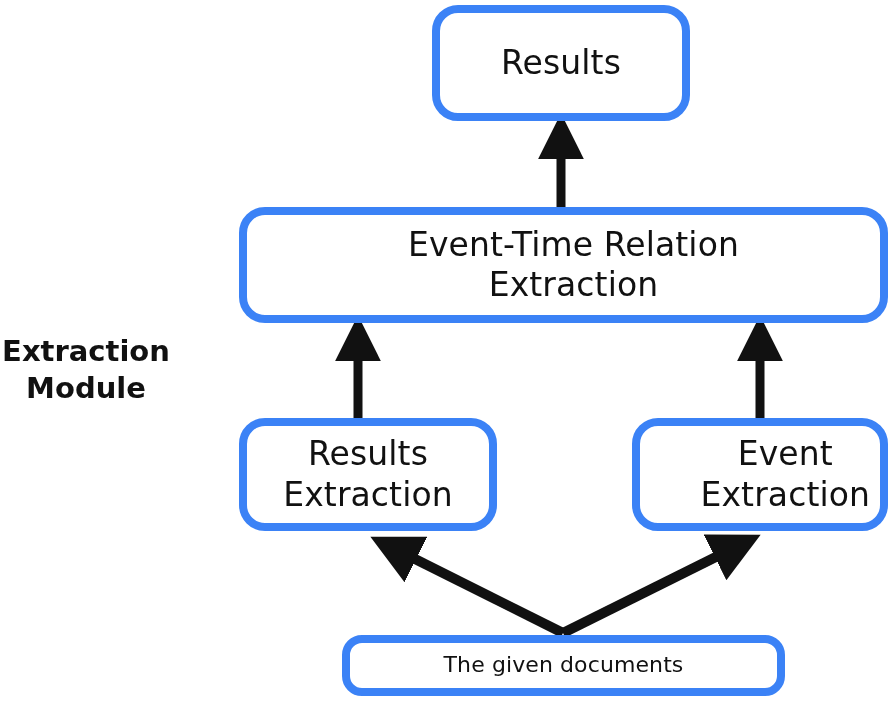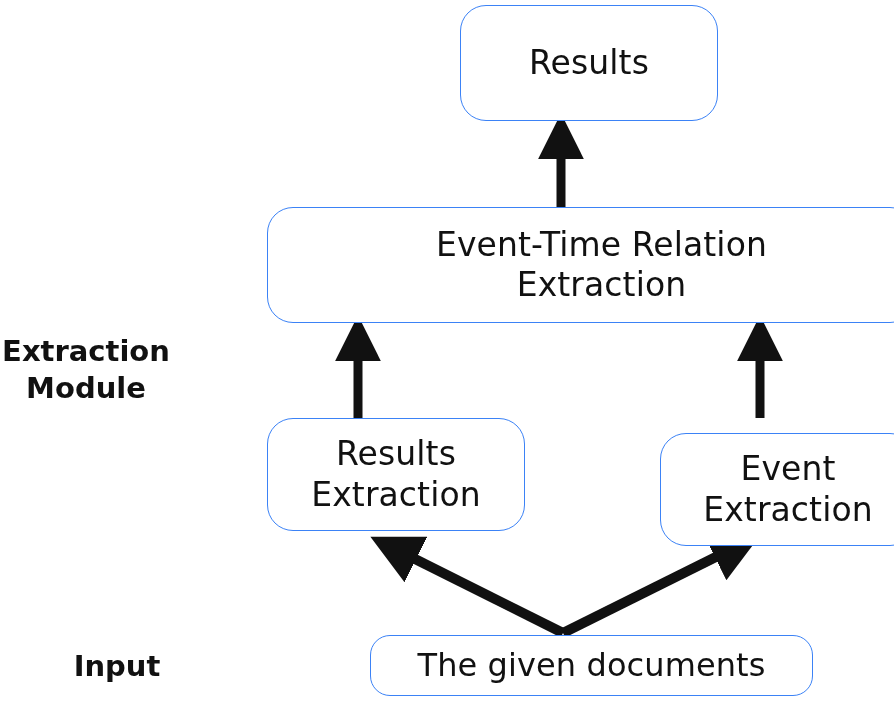--- a/index.html
+++ b/index.html
@@ -26,44 +26,43 @@
     top: 0;
     width: 894px;
     height: 706px;
     pointer-events: none;
   }
   
   .node {
     position: absolute;
     box-sizing: border-box;
     background: #ffffff;
-    border: 1px solid #3b82f6;
+    border: 8px solid #3b82f6;
     border-radius: 22px;
     display: flex;
     align-items: center;
     justify-content: center;
     text-align: center;
     z-index: 3;
-    margin-left: 28px;
   }
   .node-label {
     font-size: 33px;
     line-height: 1.22;
     font-weight: 400;
     letter-spacing: 0.1px;
     color: #111111;
     padding: 0 10px;
     white-space: pre-line;
   }
   #node-results        { left: 432px; top: 5px;   width: 258px; height: 116px; border-radius: 26px; }
   #node-relation       { left: 239px; top: 207px; width: 649px; height: 116px; border-radius: 26px; padding-left: 20px; }
   #node-temporal       { left: 239px; top: 418px; width: 258px; height: 113px; border-radius: 26px; }
-  #node-event          { left: 632px; top: 433px; width: 256px; height: 113px; border-radius: 26px; }
+  #node-event          { left: 632px; top: 418px; width: 256px; height: 113px; border-radius: 26px; justify-content: flex-end; }
   #node-documents      { left: 342px; top: 635px; width: 443px; height: 61px;  border-radius: 20px; }
-  #node-documents .node-label { font-size: 32px; }
+  #node-documents .node-label { font-size: 22px; }
 
   
   .stage-label {
     position: absolute;
     font-weight: bold;
     font-size: 29px;
     line-height: 1.28;
     color: #111111;
     text-align: center;
     white-space: pre-line;
@@ -114,15 +113,14 @@
 Extraction</span>
   </div>
 
   <div class="node" id="node-documents">
     <span class="node-label">The given documents</span>
   </div>
 
   <div class="stage-label" id="label-extraction-module">Extraction
 Module</div>
 
-  <div class="stage-label" id="label-input">Input</div>
 
 </div>
 
 </body></html>

